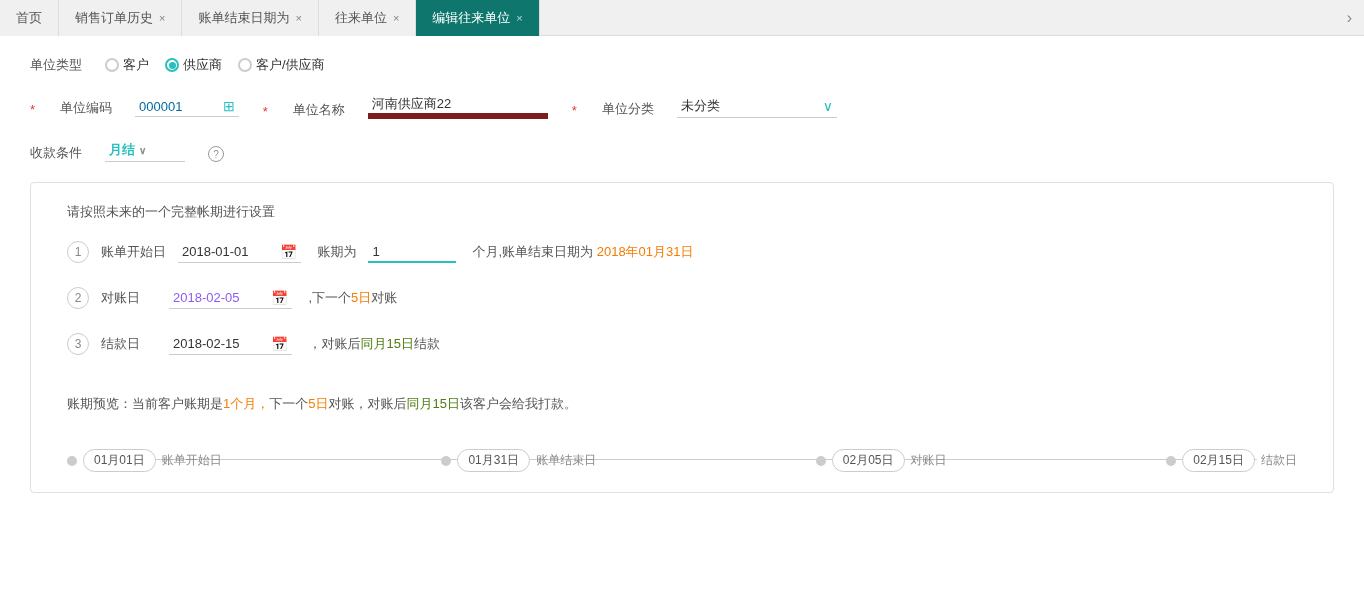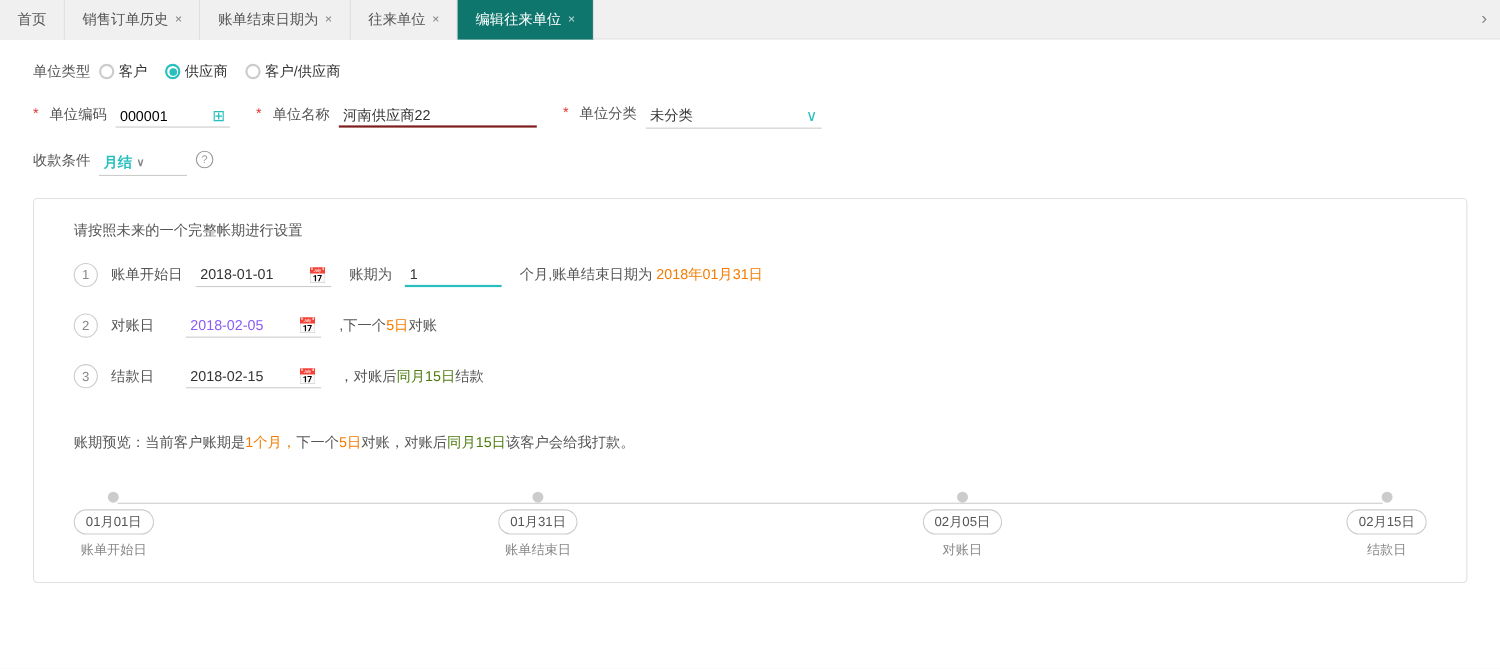--- a/index.html
+++ b/index.html
@@ -54,22 +54,22 @@
     
     .form-row {
       display: flex;
       align-items: center;
       margin-bottom: 20px;
       gap: 24px;
       flex-wrap: wrap;
     }
     .form-item {
       display: flex;
-      align-items: flex-start;
-      gap: 8px;
+      align-items: flex-end;
+      gap: 23px;
     }
     .form-label {
       color: #555;
       white-space: nowrap;
     }
     .required-star {
       color: #e53935;
       margin-right: 2px;
     }
     .radio-group {
@@ -274,21 +274,21 @@
     }
     .timeline-nodes {
       display: flex;
       justify-content: space-between;
       width: 100%;
       position: relative;
       z-index: 1;
     }
     .timeline-node {
       display: flex;
-      flex-direction: column;
+      flex-direction: row;
       align-items: center;
       gap: 6px;
     }
     .node-dot {
       width: 10px;
       height: 10px;
       border-radius: 50%;
       background: #ccc;
       border: 2px solid #ccc;
     }
@@ -304,21 +304,21 @@
     }
     .node-sub-label {
       font-size: 12px;
       color: #888;
       text-align: center;
       white-space: nowrap;
     }
 
     .name-input-wide {
       border: none;
-      border-bottom: 2px solid #7f1d1d;
+      border-bottom: 6px solid #7f1d1d;
       outline: none;
       font-size: 13px;
       color: #333;
       background: transparent;
       width: 180px;
       padding: 2px 4px;
     }
   </style>
 </head>
 <body>
@@ -366,21 +366,21 @@
         </div>
       </div>
     </div>
   </div>
 
   <div class="form-row">
     <div class="form-item">
       <span class="required-star">*</span>
       <span class="form-label">单位编码</span>
       <div class="input-with-icon">
-        <input type="text" class="" style="color: #000000; font-size: 13px; border: none; outline: none; background: transparent; width: 80px;" value="000001">
+        <input type="text" class="" style="color: #0369a1; font-size: 13px; border: none; outline: none; background: transparent; width: 80px;" value="000001">
         <span class="cal-icon">⊞</span>
       </div>
     </div>
     <div class="form-item">
       <span class="required-star">*</span>
       <span class="form-label">单位名称</span>
       <input type="text" class="name-input-wide" value="河南供应商22" style="">
     </div>
     <div class="form-item">
       <span class="required-star">*</span>

